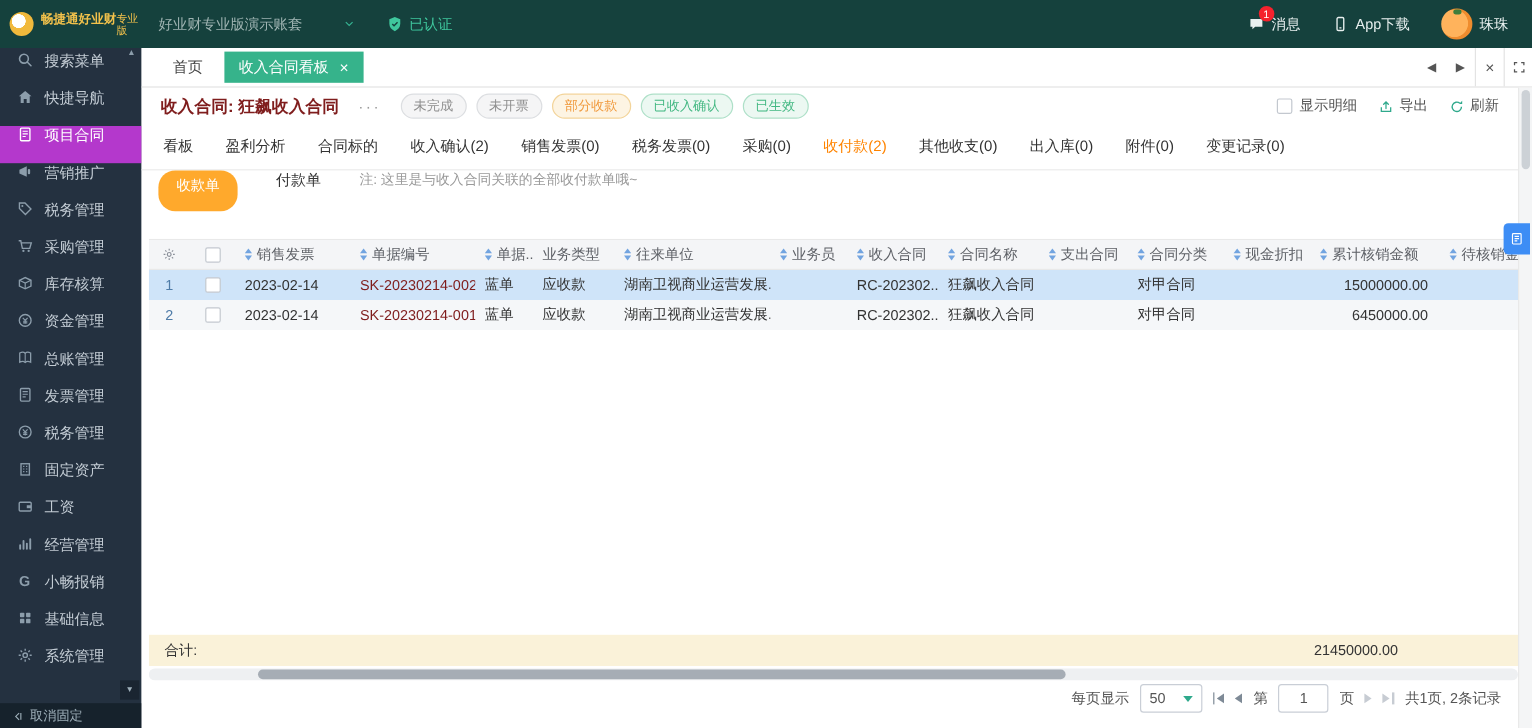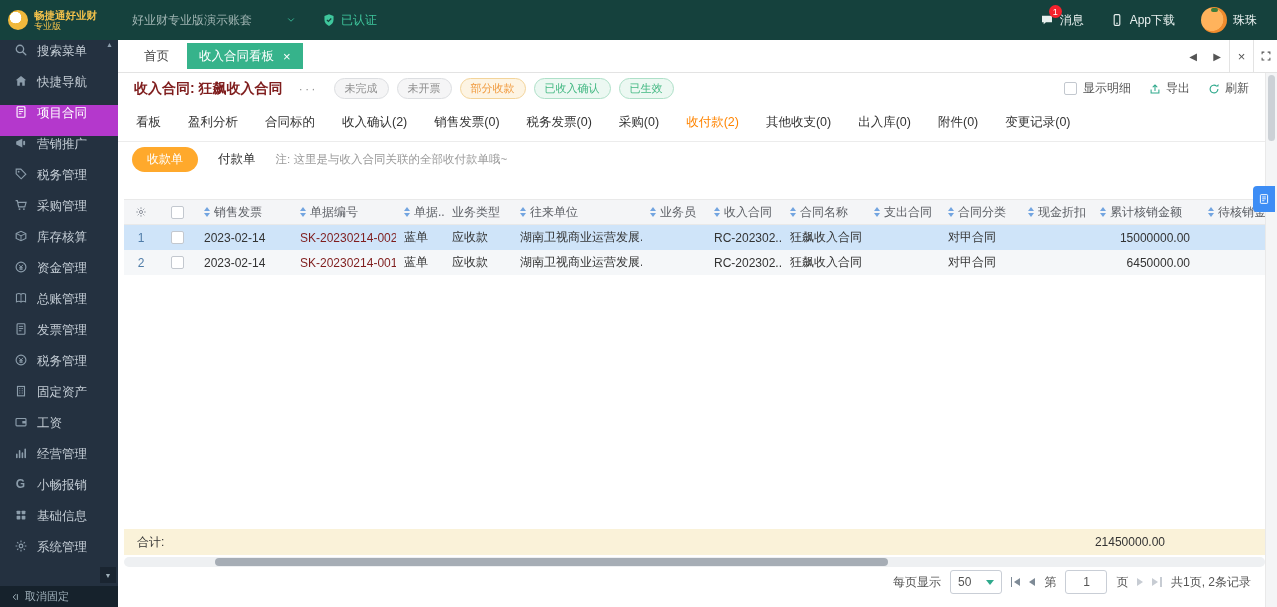--- a/index.html
+++ b/index.html
@@ -4,21 +4,21 @@
 <style>
   *{margin:0;padding:0;box-sizing:border-box}
   html,body{background:#e9ebee}
   body{font-family:"Liberation Sans","DejaVu Sans",sans-serif}
   .screen{position:relative;width:1277px;height:607px;background:#fff;overflow:hidden;font-size:12px;color:#333}
 
   
   .topbar{height:40px;background:#15413d;display:flex;align-items:center;color:#cfdede}
   .logo{width:118px;display:flex;align-items:center;gap:6px;padding-left:8px;flex-shrink:0;cursor:pointer}
   .logo-mark{width:20px;height:20px;border-radius:50%;background:radial-gradient(circle at 38% 38%,#ffffff 0 32%,#f1b93c 34% 100%);flex-shrink:0}
-  .logo-text{display:flex;flex-direction:column;line-height:1.15}
+  .logo-text{display:flex;line-height:1.15}
   .logo-text .l1{color:#f2c14b;font-size:10.5px;font-weight:bold;white-space:nowrap}
   .logo-text .l2{color:#f2c14b;font-size:9px}
   .account{display:flex;align-items:center;margin-left:14px;color:#9fb4b2;cursor:pointer}
   .account .chev{margin-left:34px;color:#35b392}
   .verified{display:flex;align-items:center;gap:5px;margin-left:26px;color:#3fc79d}
   .tb-right{margin-left:auto;display:flex;align-items:center;gap:26px;padding-right:20px;color:#e8f0ef}
   .tb-item{display:flex;align-items:center;gap:6px;cursor:pointer;white-space:nowrap}
   .msg-ic{position:relative;display:inline-flex}
   .num-badge{position:absolute;top:-8px;left:9px;min-width:13px;height:13px;border-radius:7px;background:#f5222d;color:#fff;font-size:9px;display:flex;align-items:center;justify-content:center;padding:0 3px}
   .avatar{width:26px;height:26px;border-radius:50%;background:radial-gradient(circle at 42% 48%,#ffb35c 0 55%,#ef8c2e 58% 100%);position:relative;flex-shrink:0}
@@ -60,21 +60,21 @@
   .title-right{margin-left:auto;display:flex;align-items:center;gap:18px;color:#555}
   .chk-wrap{display:flex;align-items:center;gap:6px;cursor:pointer;white-space:nowrap}
   .checkbox{width:13px;height:13px;border:1px solid #c3c8cf;border-radius:2px;background:#fff;display:inline-block;flex-shrink:0}
   .tool{display:flex;align-items:center;gap:5px;cursor:pointer;color:#555;white-space:nowrap}
   .tool .ic{color:#2fa98c}
 
   .ctabs{height:38px;display:flex;align-items:center;gap:27px;padding:0 18px;border-bottom:1px solid #ececec;font-size:12.5px;color:#333;flex-shrink:0}
   .ctab{cursor:pointer;white-space:nowrap}
   .ctab.active{color:#ff8400}
 
-  .subtab-row{height:34px;display:flex;align-items:center;gap:16px;padding:0 14px;flex-shrink:0}
+  .subtab-row{height:34px;display:flex;gap:28px;padding:0 14px;flex-shrink:0}
   .pill-tab{background:#ffa92c;color:#fff;font-size:12px;padding:4px 15px;border-radius:14px;cursor:pointer;white-space:nowrap}
   .plain-tab{color:#333;font-size:12.5px;cursor:pointer;padding:0 4px;white-space:nowrap}
   .subtab-note{color:#9a9a9a;font-size:11.5px;white-space:nowrap}
   .gapband{height:23px;flex-shrink:0}
 
   
   .table-wrap{flex:1;min-height:0;display:flex;flex-direction:column;margin-left:6px;overflow:hidden}
   .thead{height:26px;display:flex;align-items:center;background:#f4f5f7;border-top:1px solid #e9e9e9;border-bottom:1px solid #e9e9e9;color:#5d6066;flex-shrink:0}
   .th{display:flex;align-items:center;gap:4px;padding:0 8px;height:100%;flex-shrink:0;overflow:hidden;white-space:nowrap;cursor:pointer}
   .sort{display:inline-flex;flex-direction:column;gap:2px;flex-shrink:0}

